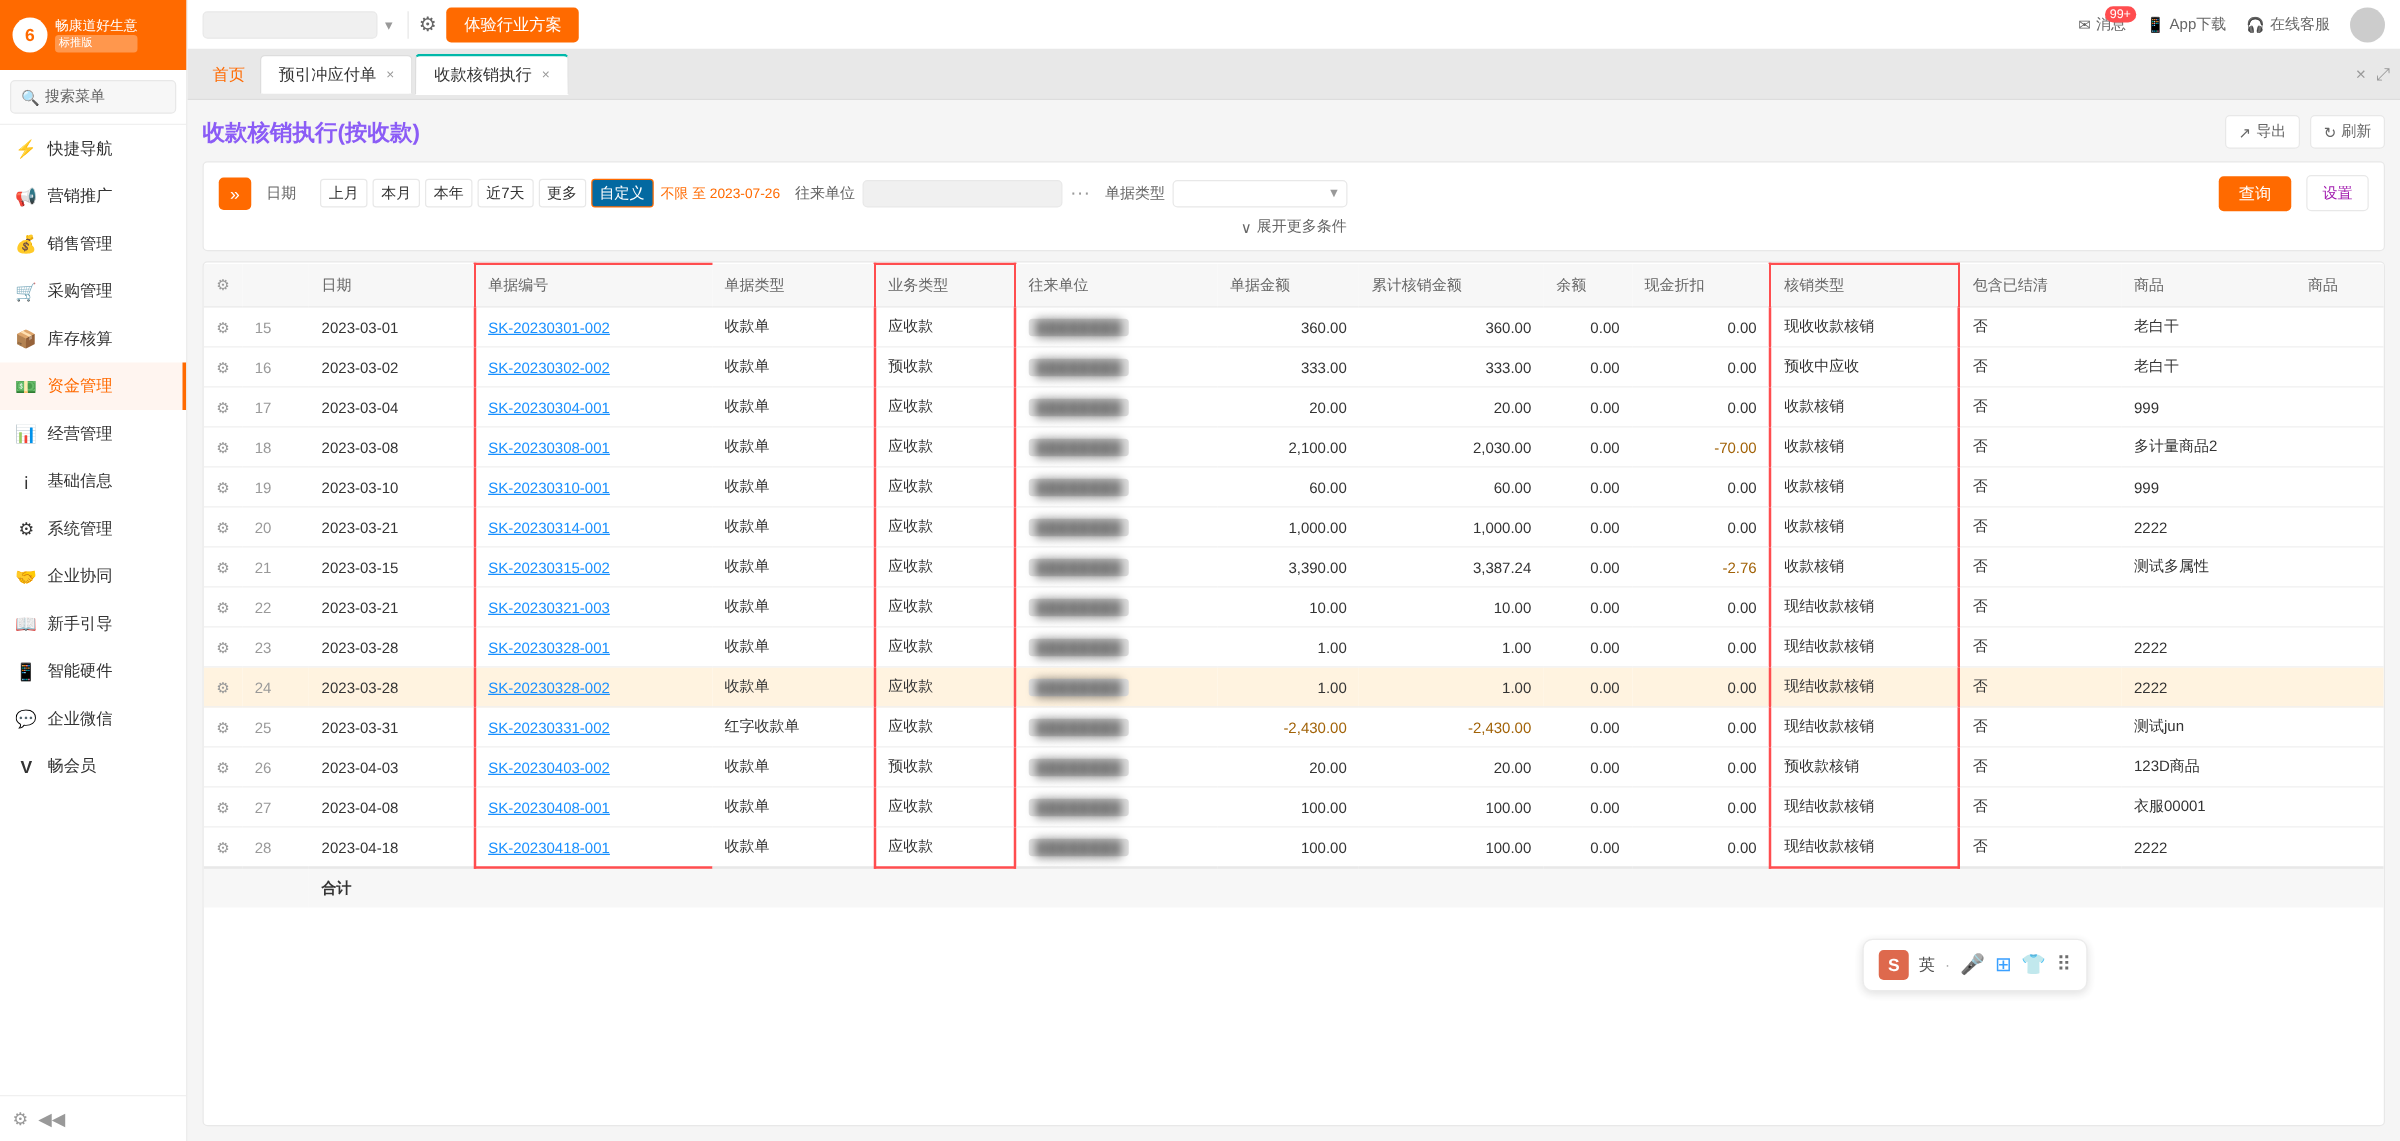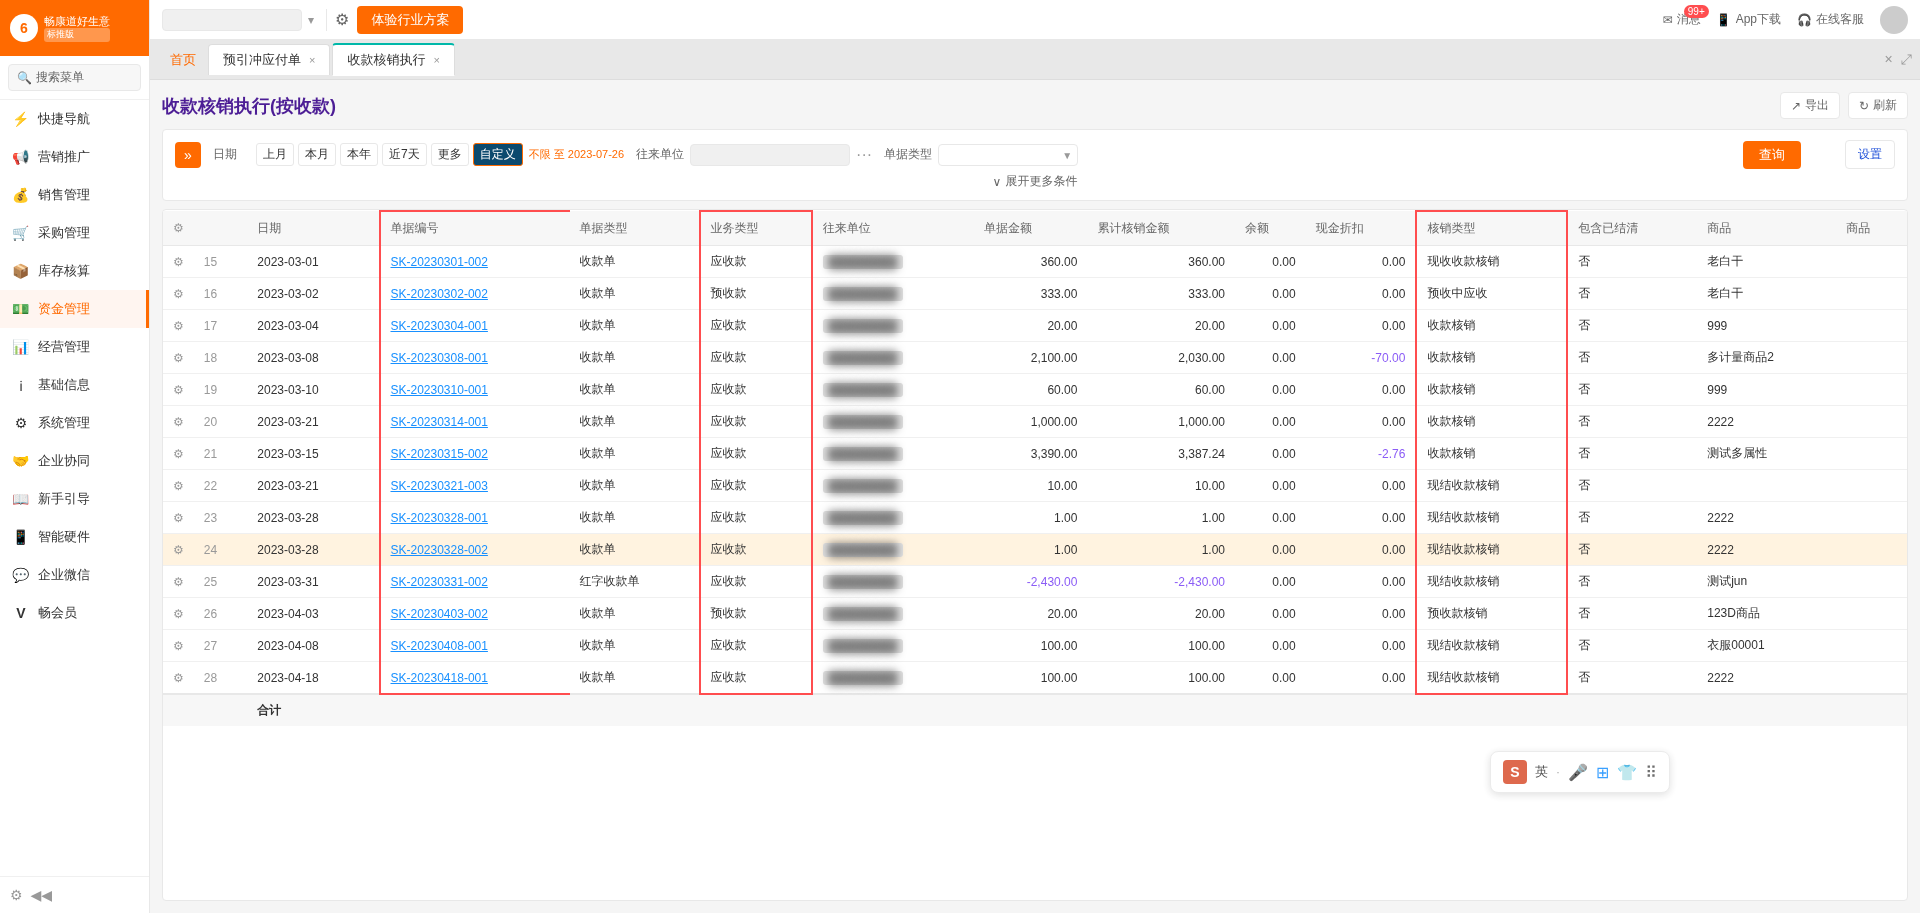--- a/index.html
+++ b/index.html
@@ -42,54 +42,54 @@
     .tab-close { font-size: 11px; color: #999; cursor: pointer; margin-left: 4px; }
     .tab-spacer { flex: 1; }
     .tab-window-btns { display: flex; gap: 8px; color: #999; font-size: 14px; }
     .tab-window-btn { cursor: pointer; }
 
     
     .content { flex: 1; overflow: hidden; display: flex; flex-direction: column; background: #f5f5f5; padding: 12px; }
 
     
     .page-header { display: flex; align-items: center; justify-content: space-between; margin-bottom: 10px; }
-    .page-title { font-size: 18px; font-weight: bold; color: #4c1d95; }
+    .page-title { font-size: 18px; font-weight: bold; color: #8b5cf6; }
     .page-actions { display: flex; gap: 8px; }
     .page-action-btn { display: flex; align-items: center; gap: 4px; padding: 4px 10px; border: 1px solid #e8e8e8; border-radius: 4px; background: #fff; cursor: pointer; font-size: 12px; color: #666; }
 
     
     .filter-bar { background: #fff; border: 1px solid #e8e8e8; border-radius: 4px; padding: 10px 12px; margin-bottom: 8px; }
     .filter-row { display: flex; align-items: center; gap: 12px; flex-wrap: wrap; }
     .filter-toggle { width: 26px; height: 26px; background: #ff6a00; border-radius: 4px; display: flex; align-items: center; justify-content: center; cursor: pointer; color: #fff; font-size: 14px; }
     .filter-group { display: flex; align-items: center; gap: 6px; }
     .filter-label { color: #666; font-size: 12px; white-space: nowrap; }
     .filter-date-btns { display: flex; gap: 4px; padding-left: 13px; }
     .filter-date-btn { padding: 2px 6px; border: 1px solid #e8e8e8; border-radius: 3px; background: #fff; cursor: pointer; font-size: 12px; color: #333; }
-    .filter-date-btn.custom { background: #0c4a6e; color: #fff; border-color: #ff6a00; }
+    .filter-date-btn.custom { background: #0369a1; color: #fff; border-color: #ff6a00; }
     .filter-date-range { font-size: 11px; color: #ff6a00; }
     .filter-input { border: 1px solid #e8e8e8; border-radius: 4px; padding: 3px 8px; font-size: 12px; width: 160px; }
     .filter-dots { color: #999; font-size: 16px; cursor: pointer; }
     .filter-select { border: 1px solid #e8e8e8; border-radius: 4px; padding: 3px 20px 3px 8px; font-size: 12px; width: 140px; background: #fff; appearance: none; cursor: pointer; color: #666; }
     .filter-select-wrap { position: relative; }
     .filter-select-wrap::after { content: '▼'; position: absolute; right: 6px; top: 50%; transform: translateY(-50%); font-size: 10px; color: #999; pointer-events: none; }
     .filter-query-btn { background: #ff6a00; color: #fff; border: none; border-radius: 4px; padding: 5px 16px; font-size: 13px; cursor: pointer; white-space: nowrap; }
-    .filter-set-btn { background: #fff; color: #1d4ed8; border: 1px solid #e8e8e8; border-radius: 4px; padding: 5px 12px; font-size: 12px; cursor: pointer; margin-left: 32px; }
+    .filter-set-btn { background: #fff; color: #a21caf; border: 1px solid #e8e8e8; border-radius: 4px; padding: 5px 12px; font-size: 12px; cursor: pointer; }
     .filter-expand { display: flex; align-items: center; justify-content: center; margin-top: 4px; cursor: pointer; color: #666; font-size: 12px; gap: 4px; }
 
     
     .table-wrap { flex: 1; background: #fff; border: 1px solid #e8e8e8; border-radius: 4px; overflow: hidden; display: flex; flex-direction: column; }
     .table-scroll { overflow: auto; flex: 1; }
     table { width: 100%; border-collapse: collapse; min-width: 1400px; }
     thead tr { background: #f7f7f7; }
     thead th { padding: 8px 10px; text-align: left; font-size: 12px; color: #666; border-bottom: 1px solid #e8e8e8; white-space: nowrap; font-weight: normal; position: sticky; top: 0; background: #f7f7f7; z-index: 2; }
     tbody tr { border-bottom: 1px solid #f0f0f0; }
     tbody tr.selected-row { background: #fff3e0; }
     tbody td { padding: 7px 10px; font-size: 12px; color: #333; white-space: nowrap; }
     td.link { color: #1890ff; cursor: pointer; text-decoration: underline; }
-    td.red { color: #8b5cf6; }
+    td.red { color: #a16207; }
     td.right { text-align: right; }
     .col-settings { width: 30px; text-align: center; cursor: pointer; color: #999; }
     .row-num { color: #999; }
     .tfoot-row { background: #f7f7f7; border-top: 2px solid #e8e8e8; }
     .tfoot-row td { font-weight: bold; color: #333; padding: 7px 10px; }
 
     
     .table-scroll::-webkit-scrollbar { height: 8px; width: 6px; }
     .table-scroll::-webkit-scrollbar-track { background: #f0f0f0; }
     .table-scroll::-webkit-scrollbar-thumb { background: #ccc; border-radius: 4px; }

